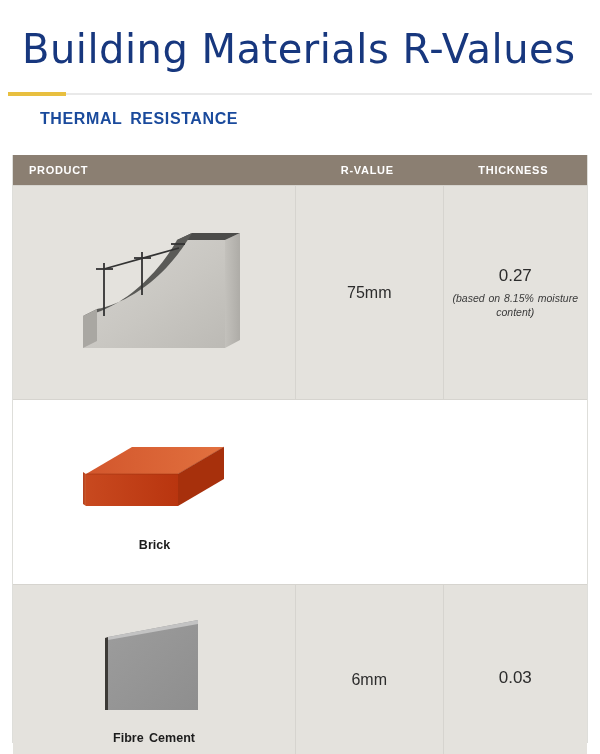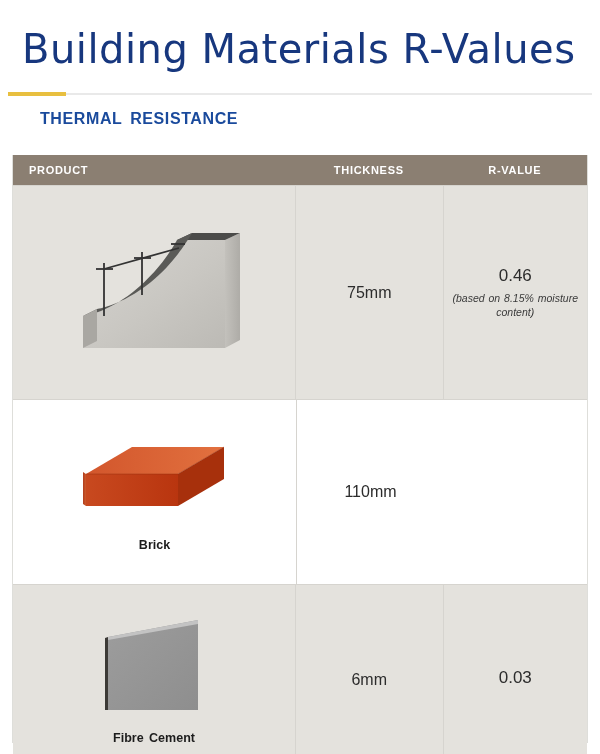--- a/index.html
+++ b/index.html
@@ -175,22 +175,22 @@
     <div class="rule-base"></div>
     <div class="rule-accent"></div>
   </div>
 
   <div class="subtitle">THERMAL  RESISTANCE</div>
 
   <div class="table">
 
     <div class="thead">
       <div class="th col-product">PRODUCT</div>
+      <div class="th col-rvalue">R-VALUE</div>
       <div class="th col-thickness">THICKNESS</div>
-      <div class="th col-rvalue">R-VALUE</div>
     </div>
 
     <div class="trow shaded row-1">
       <div class="td col-product">
         <div class="art hebel-art">
           <svg width="190" height="146" viewBox="0 0 190 146" xmlns="http://www.w3.org/2000/svg">
             <defs>
               <linearGradient id="hebFace" x1="0" y1="0" x2="1" y2="1">
                 <stop offset="0%" stop-color="#d6d4d0"></stop>
                 <stop offset="55%" stop-color="#c9c7c2"></stop>
@@ -220,21 +220,21 @@
               <line x1="75" y1="38" x2="92" y2="38"></line>
               <line x1="112" y1="24" x2="126" y2="24"></line>
             </g>
           </svg>
         </div>
       </div>
       <div class="td col-thickness">
         <div class="thickness-val">75mm</div>
       </div>
       <div class="td col-rvalue">
-        <div class="rvalue-main">0.46</div>
+        <div class="rvalue-main">0.27</div>
         <div class="rvalue-note">(based on 8.15% moisture content)</div>
       </div>
     </div>
 
     <div class="trow plain row-2">
       <div class="td col-product">
         <div class="art brick-art">
           <svg width="150" height="100" viewBox="0 0 150 100" xmlns="http://www.w3.org/2000/svg">
             <defs>
               <linearGradient id="brickTop" x1="0" y1="0" x2="1" y2="0">
@@ -262,23 +262,20 @@
             <g stroke="#8e2a0a" stroke-width="0.7" fill="none" opacity="0.6">
               <line x1="6" y1="43" x2="98" y2="43"></line>
               <line x1="98" y1="43" x2="144" y2="16"></line>
             </g>
           </svg>
         </div>
         <div class="product-label">
           <span>Brick</span><sup></sup>
         </div>
       </div>
-      <div class="td col-thickness">
-        <div class="thickness-val">110mm</div>
-      </div>
     </div>
 
     <div class="trow shaded row-3">
       <div class="td col-product">
         <div class="art fc-art">
           <svg width="120" height="110" viewBox="0 0 120 110" xmlns="http://www.w3.org/2000/svg">
             <defs>
               <linearGradient id="fcFace" x1="0" y1="0" x2="1" y2="1">
                 <stop offset="0%" stop-color="#9d9d9d"></stop>
                 <stop offset="100%" stop-color="#8e8e8e"></stop>

